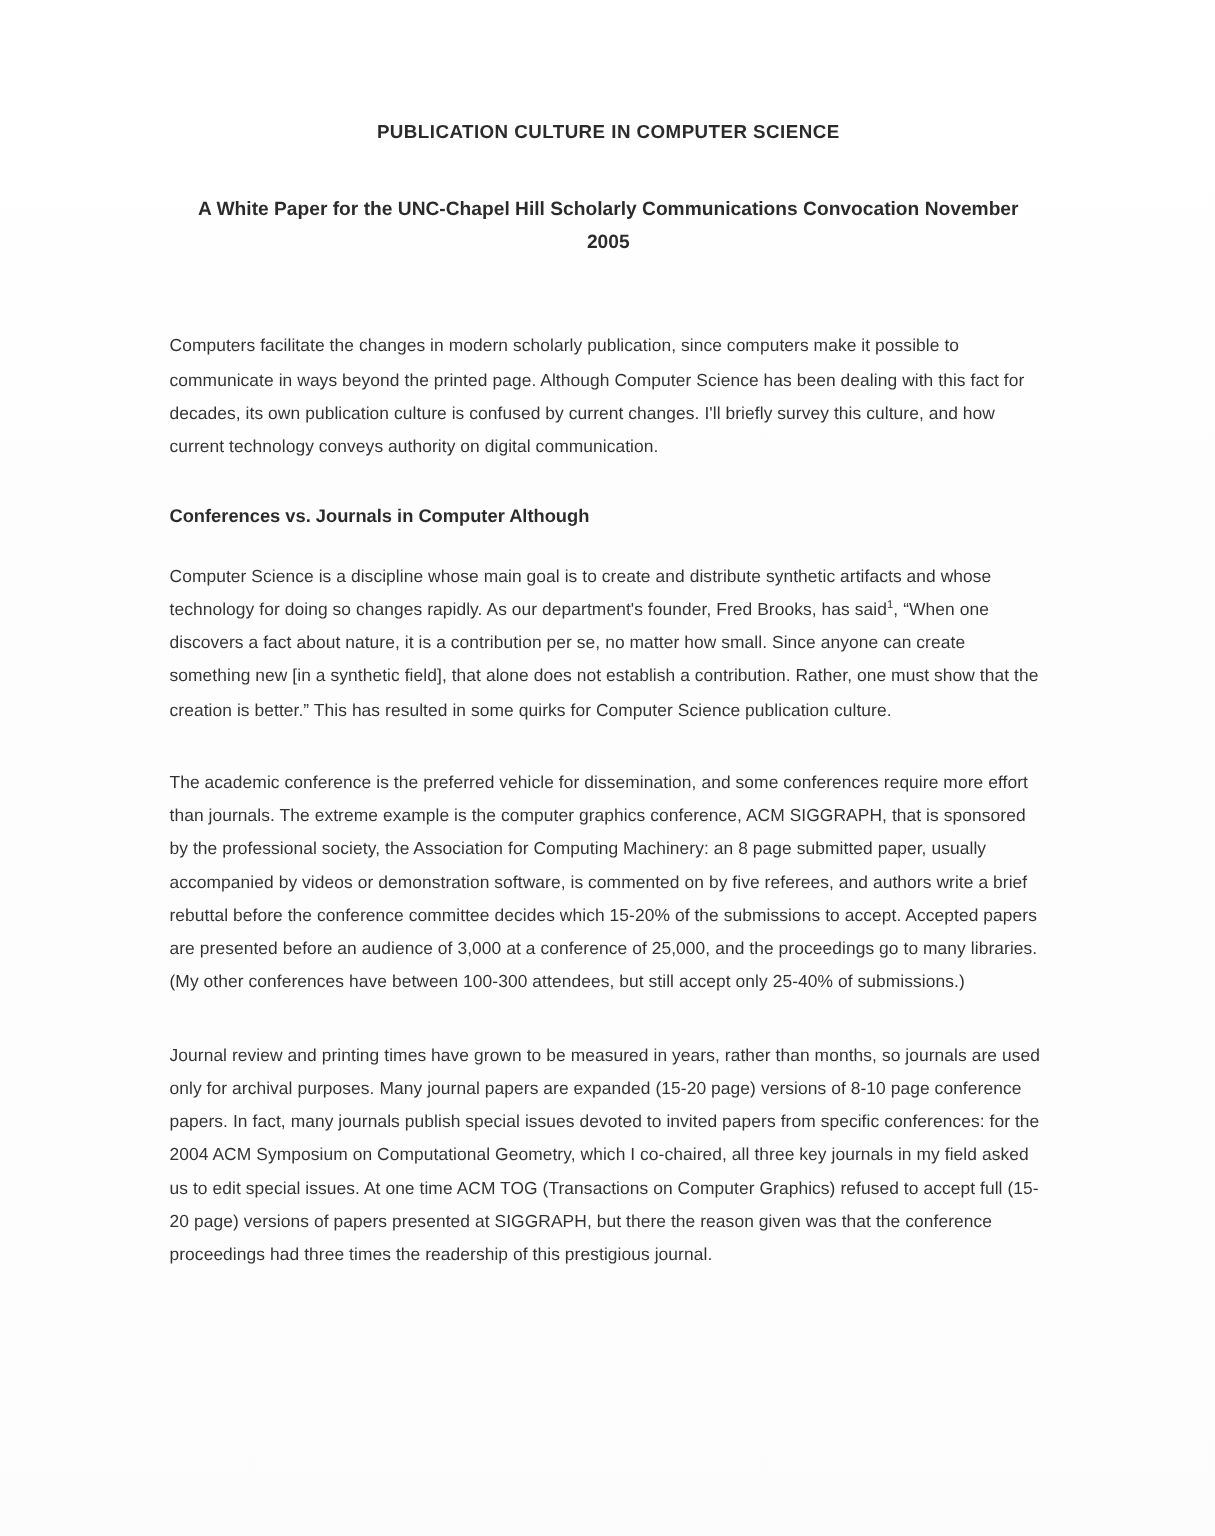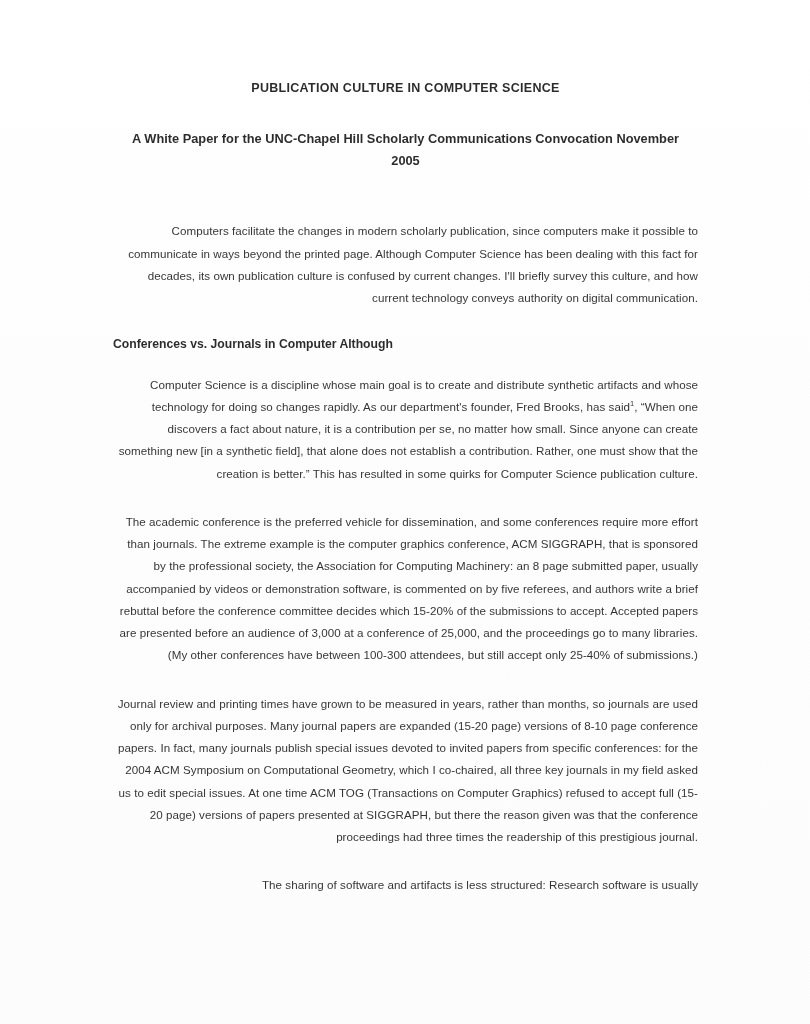--- a/index.html
+++ b/index.html
@@ -67,21 +67,21 @@
     color: #141414;
     margin: 0 0 20px 0;
     line-height: 1.5;
   }
 
   p.body-par {
     font-size: 11.6px;
     line-height: 1.92;
     color: #1b1b1b;
     margin: 0 0 26px 0;
-    text-align: right;
+    text-align: left;
     letter-spacing: 0.05px;
   }
 
   p.body-par:last-child {
     margin-bottom: 0;
   }
 
   .it { }
 
   sup.fn {
@@ -115,16 +115,15 @@
     </p>
 
     <p class="body-par">
       <span>The academic conference is the preferred vehicle for dissemination, and some conferences require more effort than journals. The extreme example is the computer graphics conference, </span><span class="it">ACM SIGGRAPH</span><span>, that is sponsored by the professional society, the Association for Computing Machinery: an 8 page submitted paper, usually accompanied by videos or demonstration software, is commented on by five referees, and authors write a brief rebuttal before the conference committee decides which 15-20% of the submissions to accept. Accepted papers are presented before an audience of 3,000 at a conference of 25,000, and the proceedings go to many libraries. (My other conferences have between 100-300 attendees, but still accept only 25-40% of submissions.)</span>
     </p>
 
     <p class="body-par">
       <span>Journal review and printing times have grown to be measured in years, rather than months, so journals are used only for archival purposes. Many journal papers are expanded (15-20 page) versions of 8-10 page conference papers. In fact, many journals publish special issues devoted to invited papers from specific conferences: for the 2004 </span><span class="it">ACM Symposium on Computational Geometry</span><span>, which I co-chaired, all three key journals in my field asked us to edit special issues. At one time </span><span class="it">ACM TOG (Transactions on Computer Graphics)</span><span> refused to accept full (15-20 page) versions of papers presented at SIGGRAPH, but there the reason given was that the conference proceedings had three times the readership of this prestigious journal.</span>
     </p>
 
-    <p class="body-par">The sharing of software and artifacts is less structured: Research software is usually</p>
 
   </div>
 </div>
 
 </body></html>

